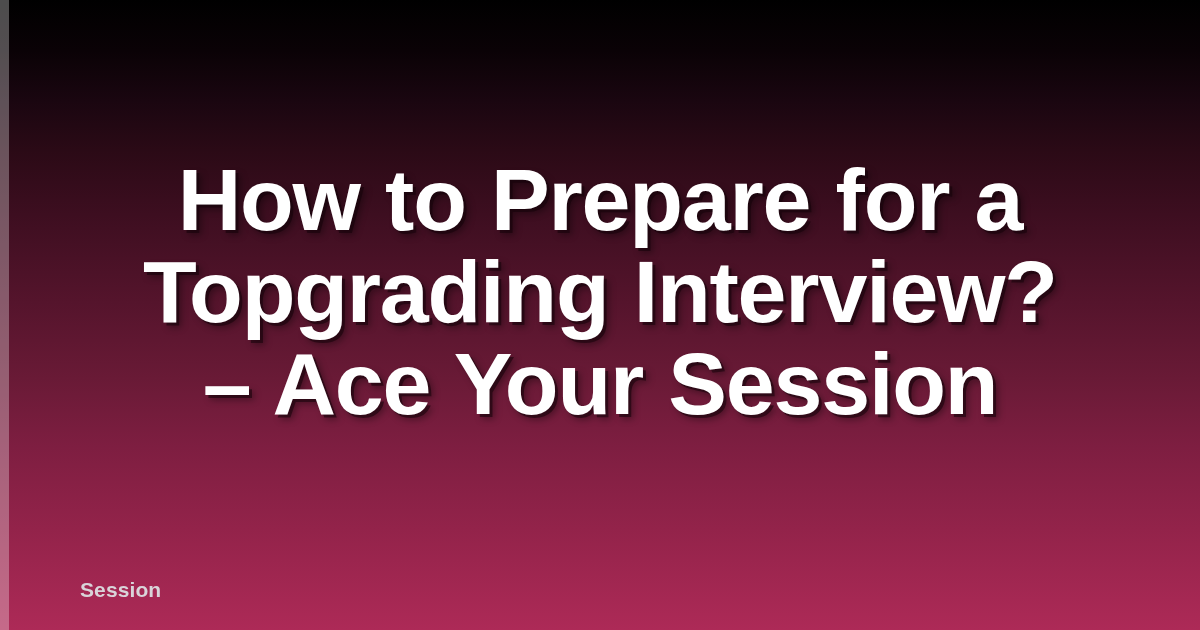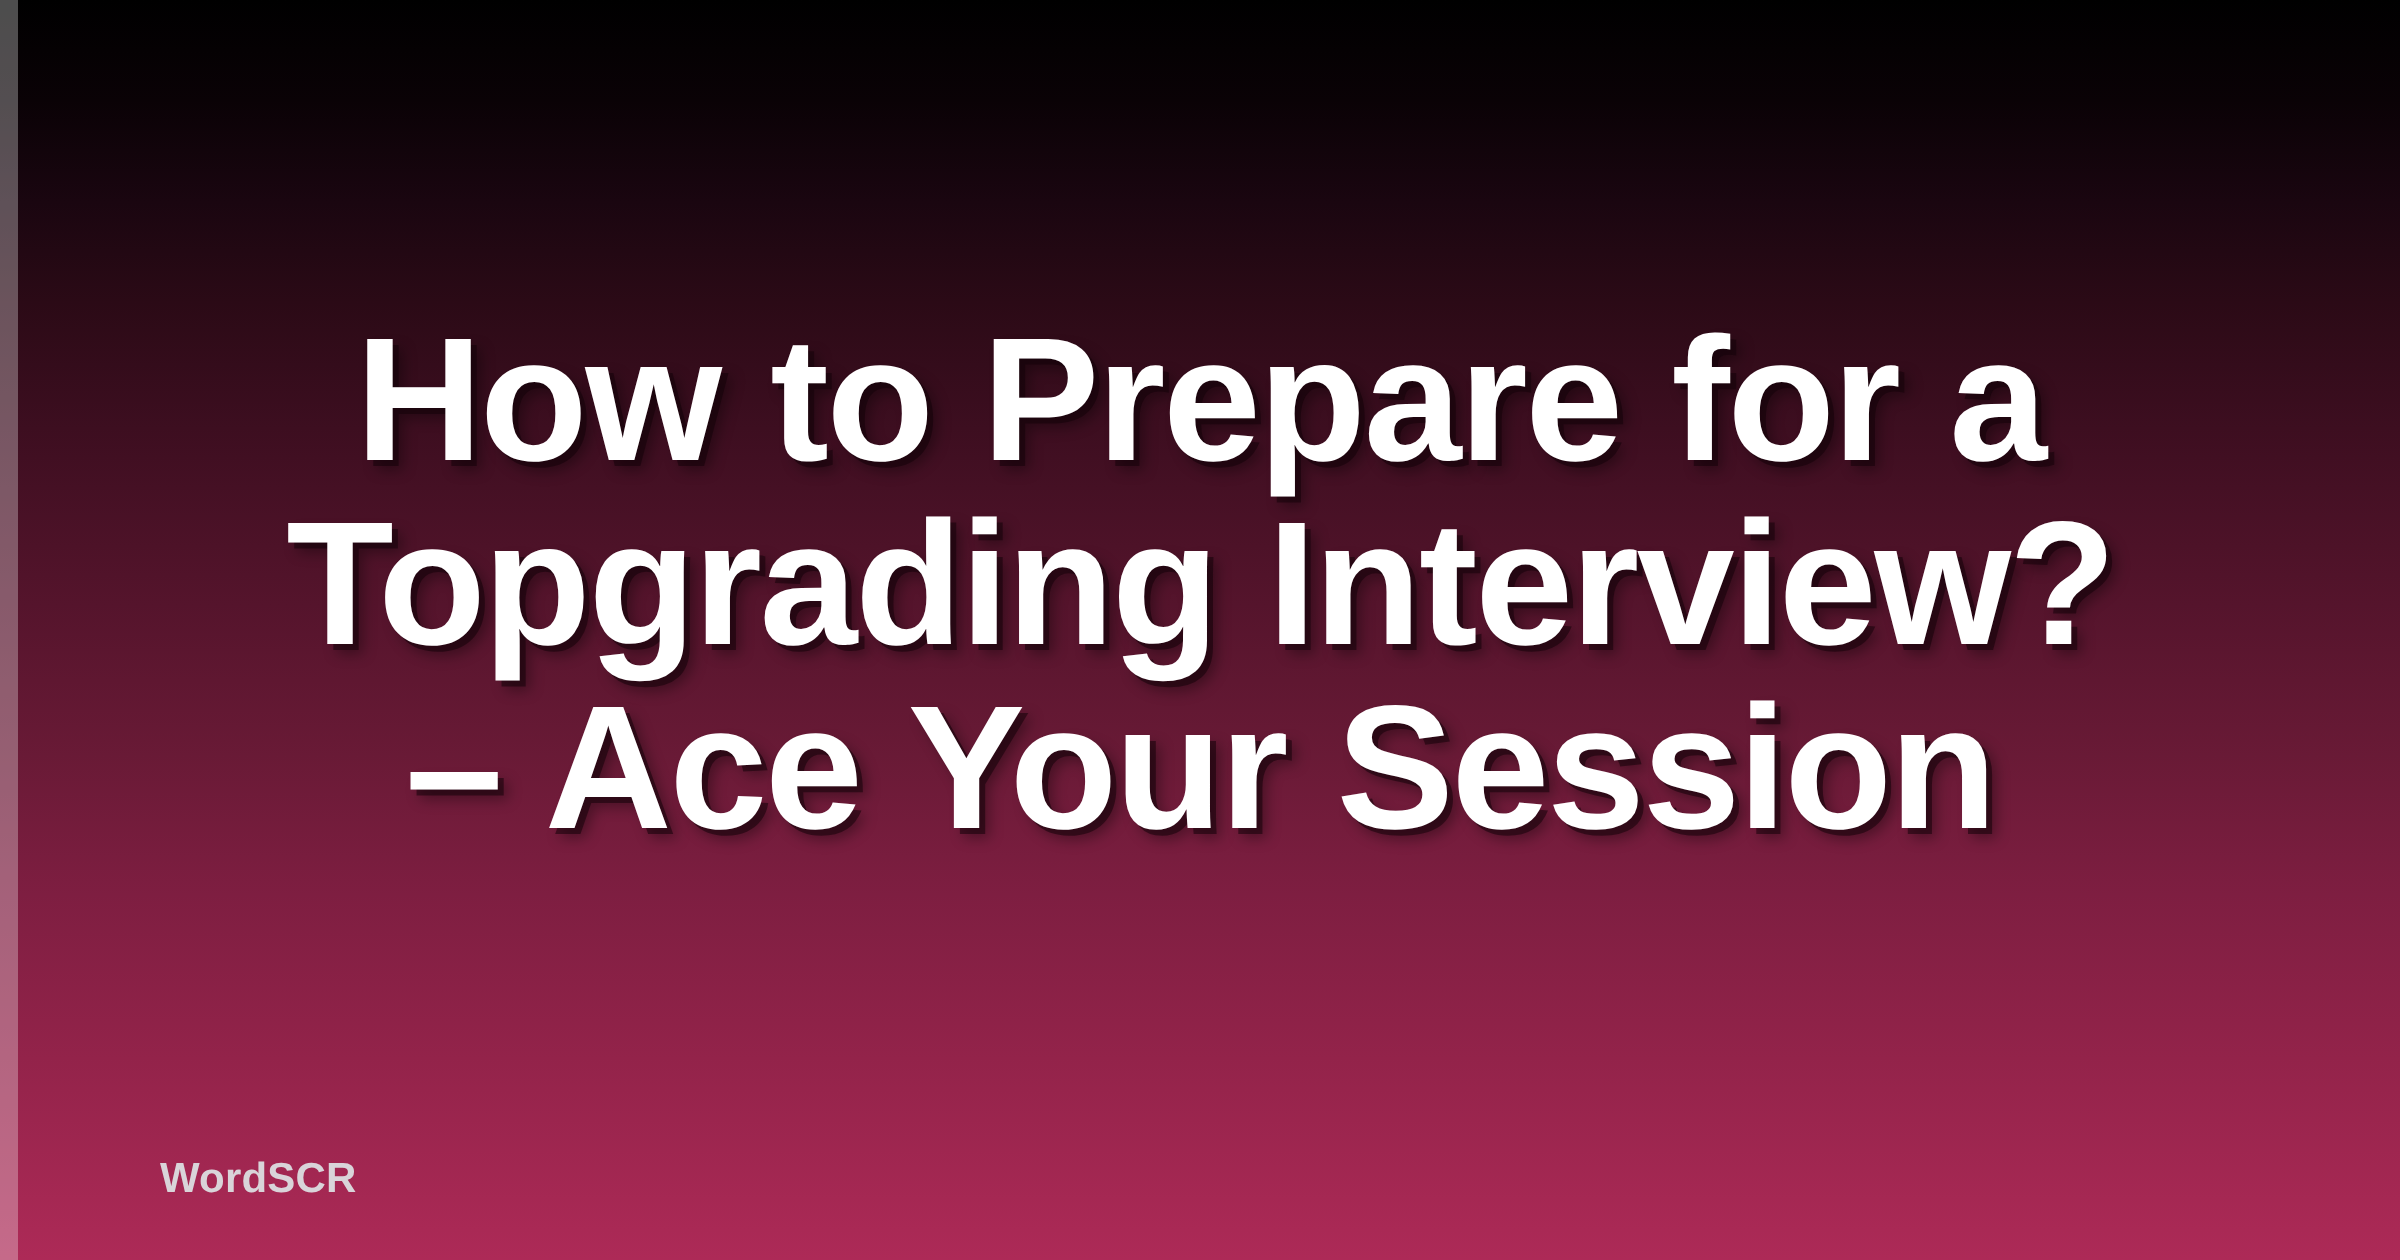--- a/index.html
+++ b/index.html
@@ -97,16 +97,16 @@
 
   <div id="left-edge-strip"></div>
 
   <div id="title-block">
     <h1 id="title">How to Prepare for a
 Topgrading Interview?
 – Ace Your Session</h1>
   </div>
 
   <div id="brand">
-    <span id="brand-name">WordSCR</span>
+    <span id="brand-name">Session</span>
   </div>
 
 </div>
 
 </body></html>

